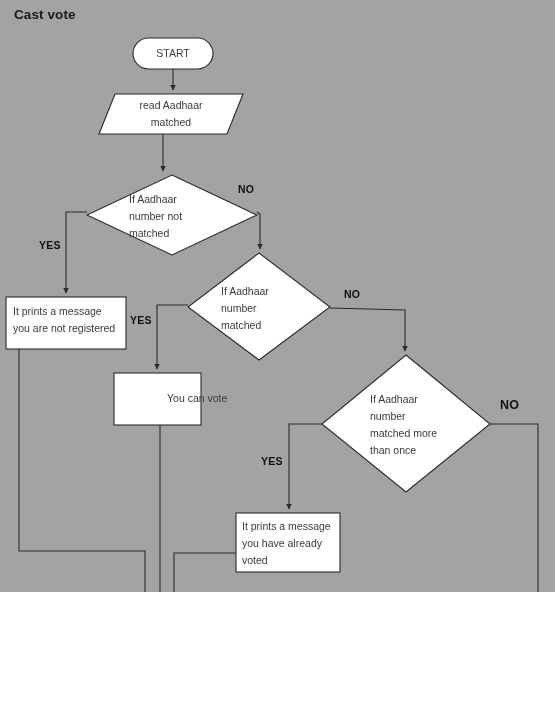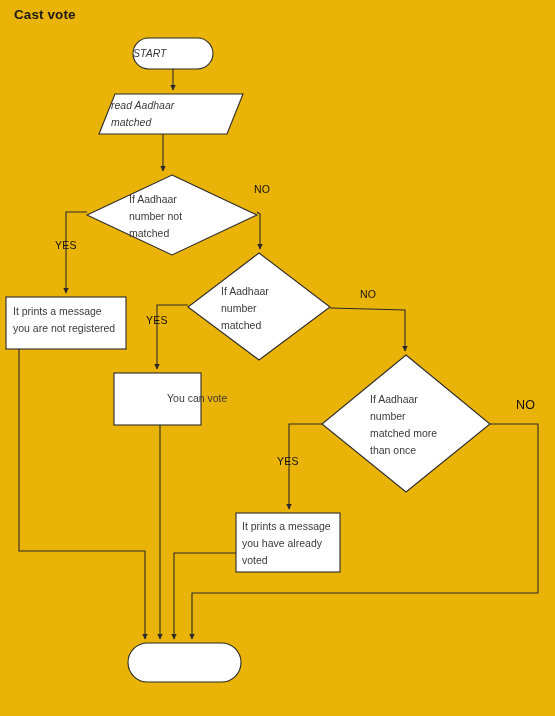--- a/index.html
+++ b/index.html
@@ -6,22 +6,22 @@
     margin: 0;
     padding: 0;
     background: #ffffff;
   }
   body {
     font-family: "Liberation Sans", sans-serif;
   }
   #canvas {
     position: relative;
     width: 555px;
-    height: 716px;
-    background: #eab308;
+    height: 592px;
+    background: #a3a3a3;
     overflow: hidden;
   }
   #flow-svg {
     position: absolute;
     left: 0;
     top: 0;
     width: 555px;
     height: 716px;
   }
   .title {
@@ -35,29 +35,28 @@
   }
   .node-text {
     position: absolute;
     font-size: 10.5px;
     color: #3a3a3a;
     line-height: 17px;
     white-space: pre-line;
     pointer-events: none;
   }
   .node-text.center {
-    font-style: italic;
+    text-align: center;
   }
   .edge-label {
     position: absolute;
     font-size: 10.5px;
-    font-weight: normal;
+    font-weight: bold;
     color: #111111;
     letter-spacing: 0.2px;
-    margin-left: 16px;
   }
   .edge-label.big {
     font-size: 12.5px;
   }
   svg line, svg path, svg polyline, svg polygon, svg rect, svg ellipse {
     shape-rendering: geometricPrecision;
   }
 </style>
 </head>
 <body>

